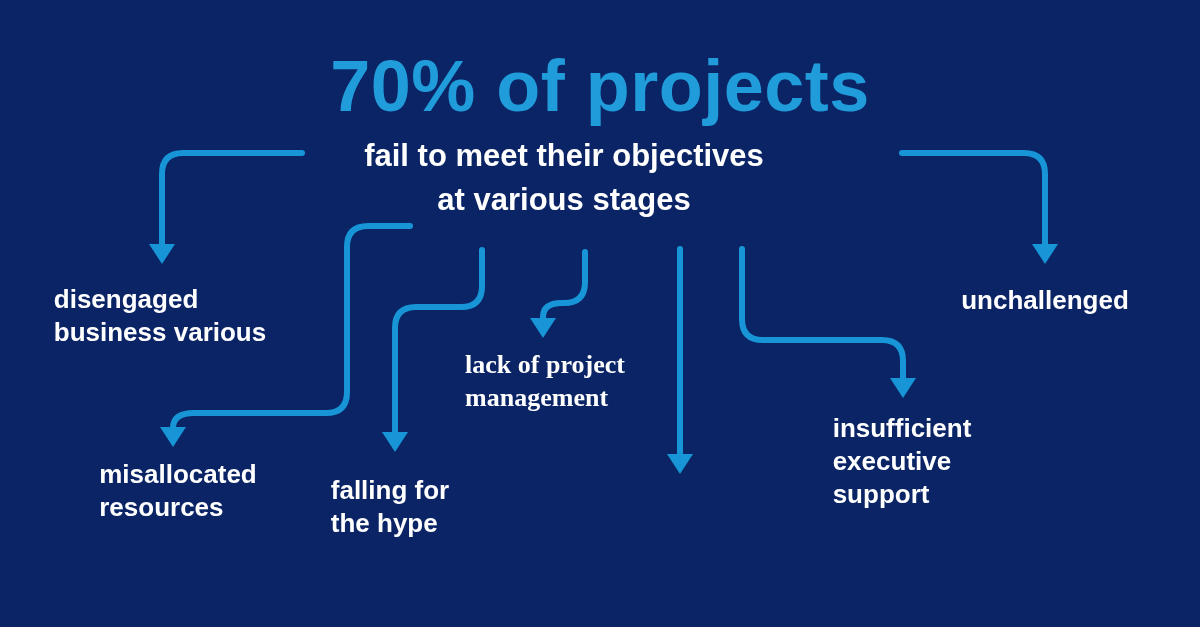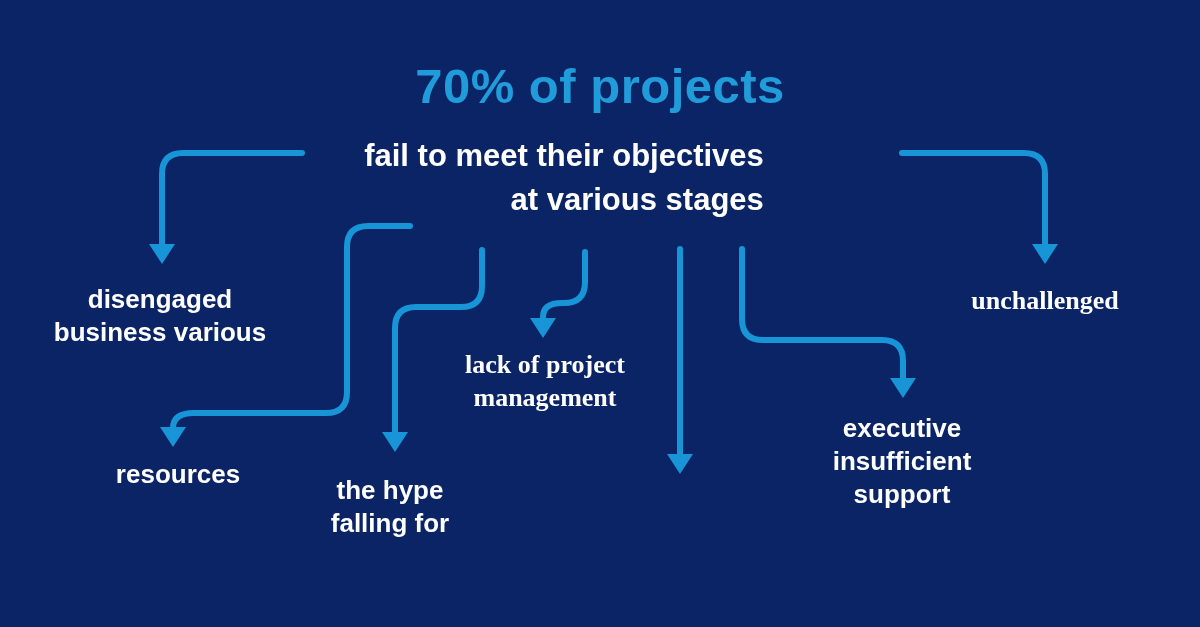--- a/index.html
+++ b/index.html
@@ -38,41 +38,40 @@
     fill: var(--accent);
     stroke: none;
   }
   .main-title {
     position: absolute;
     left: 0;
     top: 52px;
     width: 100%;
     text-align: center;
     color: var(--title-blue);
-    font-size: 49px;
+    font-size: 72px;
     font-weight: 700;
     line-height: 68px;
     letter-spacing: 0.5px;
   }
   .subtitle {
     position: absolute;
     left: 564px;
     top: 134px;
     transform: translateX(-50%);
-    text-align: right;
+    text-align: center;
     color: var(--text);
     font-size: 31px;
     font-weight: 700;
     line-height: 44px;
     white-space: nowrap;
   }
   .cause-label {
     position: absolute;
     transform: translateX(-50%);
-    text-align: center;
     color: var(--text);
     font-size: 26px;
     font-weight: 700;
     line-height: 33px;
     white-space: nowrap;
   }
 </style>
 </head>
 <body>
 
@@ -115,37 +114,38 @@
     <div>fail to meet their objectives</div>
     <div>at various stages</div>
   </div>
 
   <div class="cause-label" style="left:160px; top:283px;">
     <div>disengaged</div>
     <div>business various</div>
   </div>
 
   <div class="cause-label" style="left:178px; top:458px;">
+    <div>misallocated</div>
     <div>resources</div>
   </div>
 
   <div class="cause-label" style="left:390px; top:474px;">
+    <div>falling for</div>
     <div>the hype</div>
-    <div>falling for</div>
   </div>
 
   <div class="cause-label" style="left:545px; top:348px;font-family:Liberation Serif, serif;">
     <div>lack of project</div>
     <div>management</div>
   </div>
 
 
   <div class="cause-label" style="left:902px; top:412px;">
+    <div>insufficient</div>
     <div>executive</div>
-    <div>insufficient</div>
     <div>support</div>
   </div>
 
-  <div class="cause-label" style="left:1045px; top:284px;font-family:Liberation Serif, serif;">
+  <div class="cause-label" style="left:1045px; top:284px;">
     <div>unchallenged</div>
   </div>
 
 </div>
 
 </body></html>

